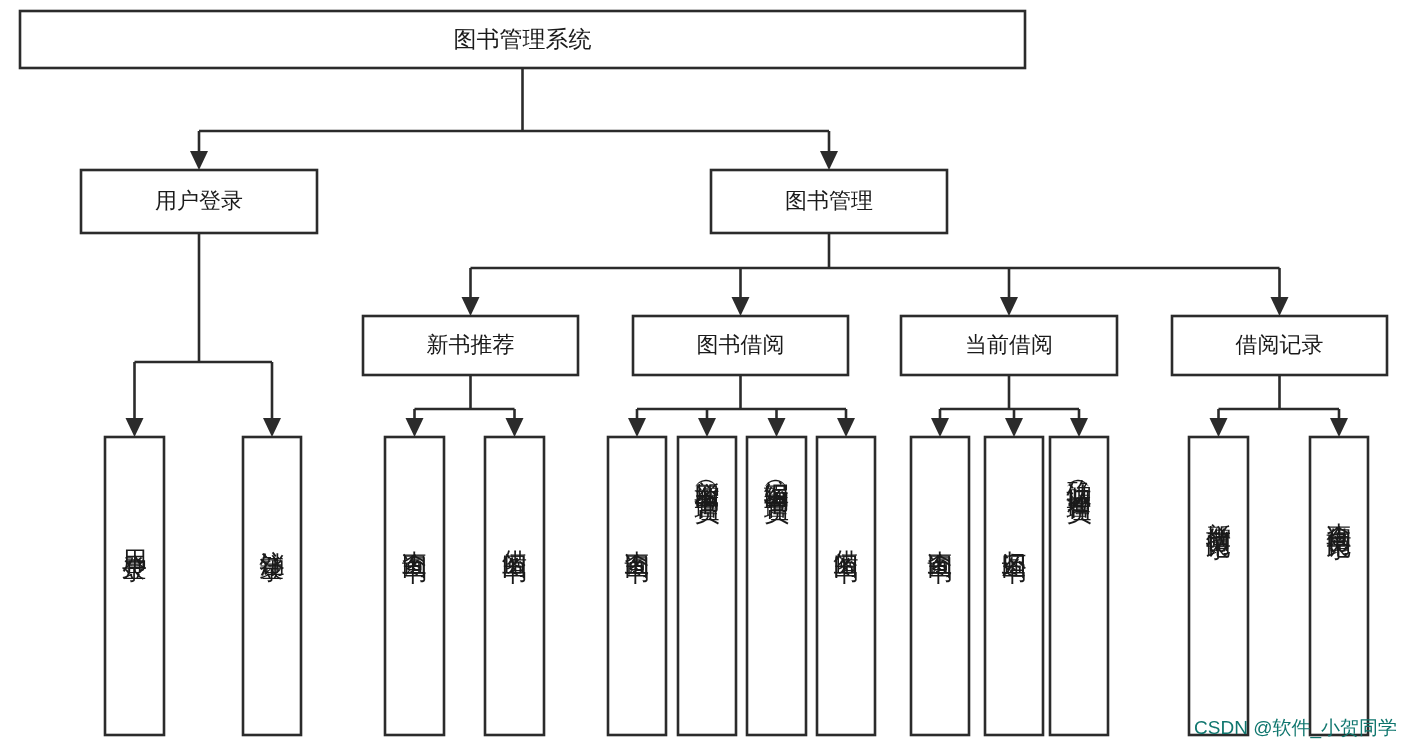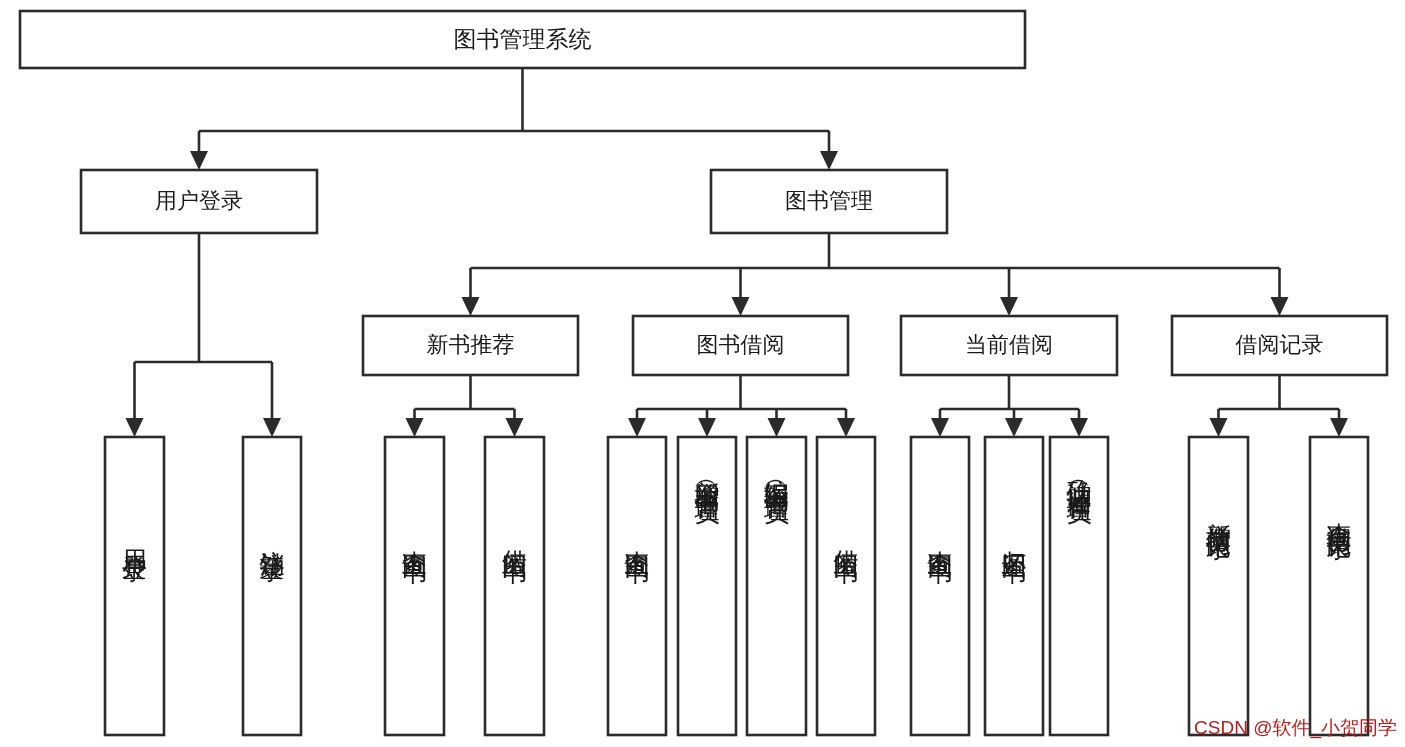--- a/index.html
+++ b/index.html
@@ -67,21 +67,21 @@
   .arrow-head {
     fill: #2b2b2b;
     stroke: none;
   }
   .watermark {
     position: absolute;
     right: 8px;
     bottom: 6px;
     font-family: "Liberation Sans", "DejaVu Sans", sans-serif;
     font-size: 19px;
-    color: #b91c1c;
+    color: #0f766e;
     white-space: nowrap;
   }
 </style>
 </head>
 <body>
 
 <div id="diagram-root">
 
   <svg class="diagram" viewBox="0 0 1405 747">
     <g id="connectors">

